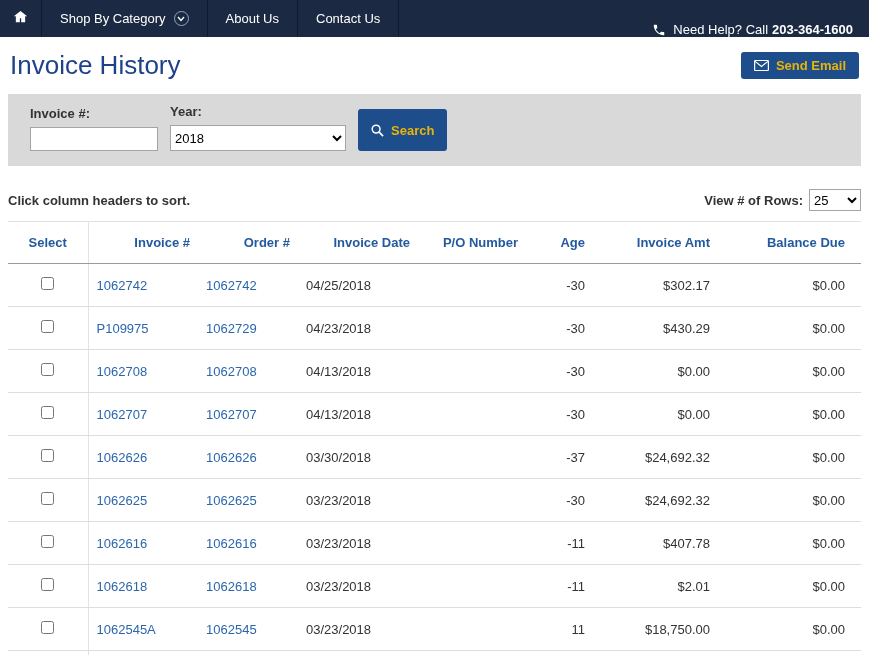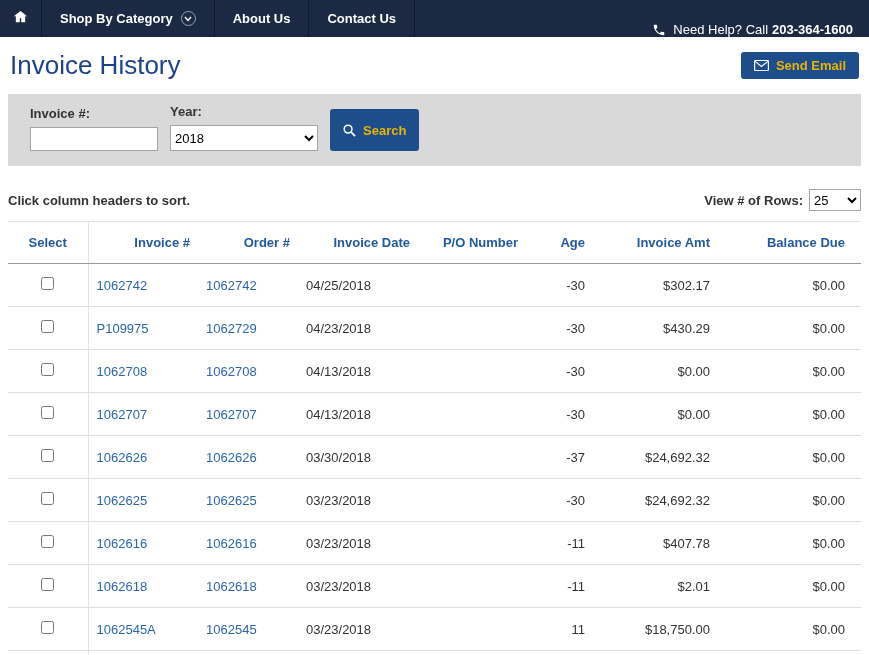--- a/index.html
+++ b/index.html
@@ -26,21 +26,21 @@
     display:flex;align-items:stretch;
     height:37px;background:var(--nav-bg);
   }
   .nav-home{
     display:flex;align-items:center;justify-content:center;
     width:42px;border-right:1px solid var(--nav-divider);
     cursor:pointer;
   }
   .nav-item{
     display:flex;align-items:center;
-    padding:0 18px;color:#fff;font-size:13px;font-weight:bold;
+    padding:0 18px;color:#fff;font-size:13px;font-weight:normal;
     border-right:1px solid var(--nav-divider);cursor:pointer;
     white-space:nowrap;
   }
   .chev-circle{
     display:inline-flex;align-items:center;justify-content:center;
     width:15px;height:15px;border:1px solid #93a6c4;border-radius:50%;
     margin-left:8px;
   }
   .nav-right{
     margin-left:auto;display:flex;align-items:flex-end;
@@ -73,21 +73,21 @@
   }
   .field-group label{
     display:block;font-size:13px;font-weight:bold;color:var(--text-dark);
     margin-bottom:6px;
   }
   .field-group input[type="text"]{
     width:128px;height:24px;border:1px solid #a5a5a5;
     padding:2px 6px;font-size:13px;font-family:"Liberation Sans",sans-serif;
   }
   .field-group select{
-    width:148px;height:26px;border:1px solid #a5a5a5;
+    width:176px;height:26px;border:1px solid #a5a5a5;
     font-size:13px;font-family:"Liberation Sans",sans-serif;background:#fff;
   }
   .search-btn{height:42px;}
   
   .controls-row{
     display:flex;align-items:center;justify-content:space-between;
     margin:23px 8px 10px 8px;
   }
   .sort-hint{font-size:13px;font-weight:bold;color:var(--text-dark);}
   .rows-ctl{font-size:13px;font-weight:bold;color:var(--text-dark);display:flex;align-items:center;gap:6px;}

